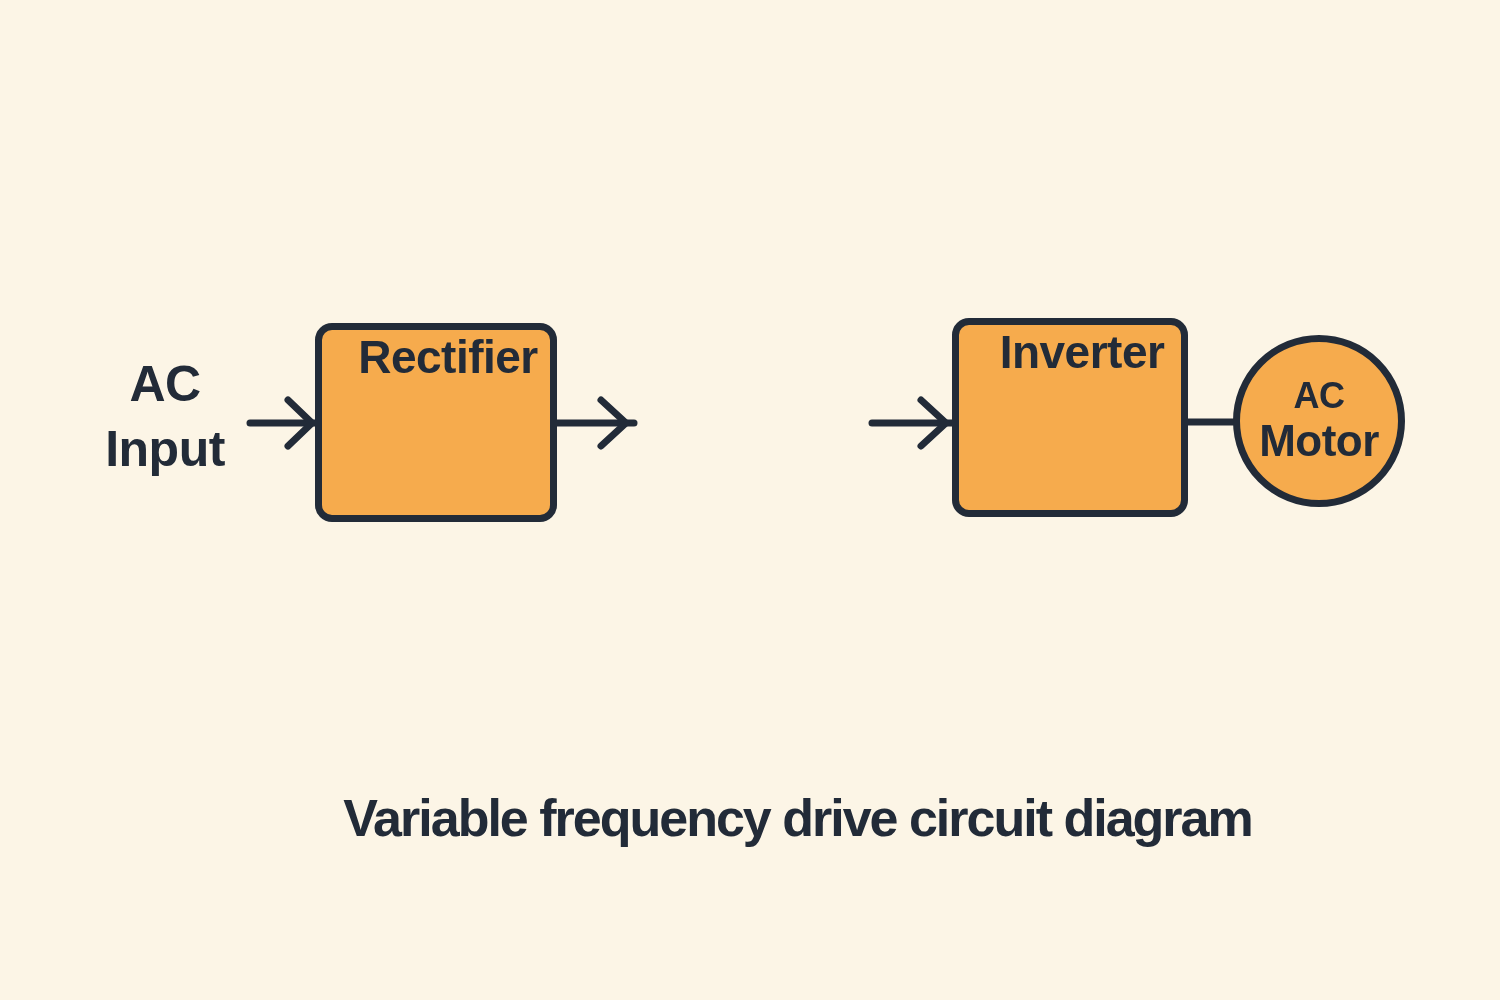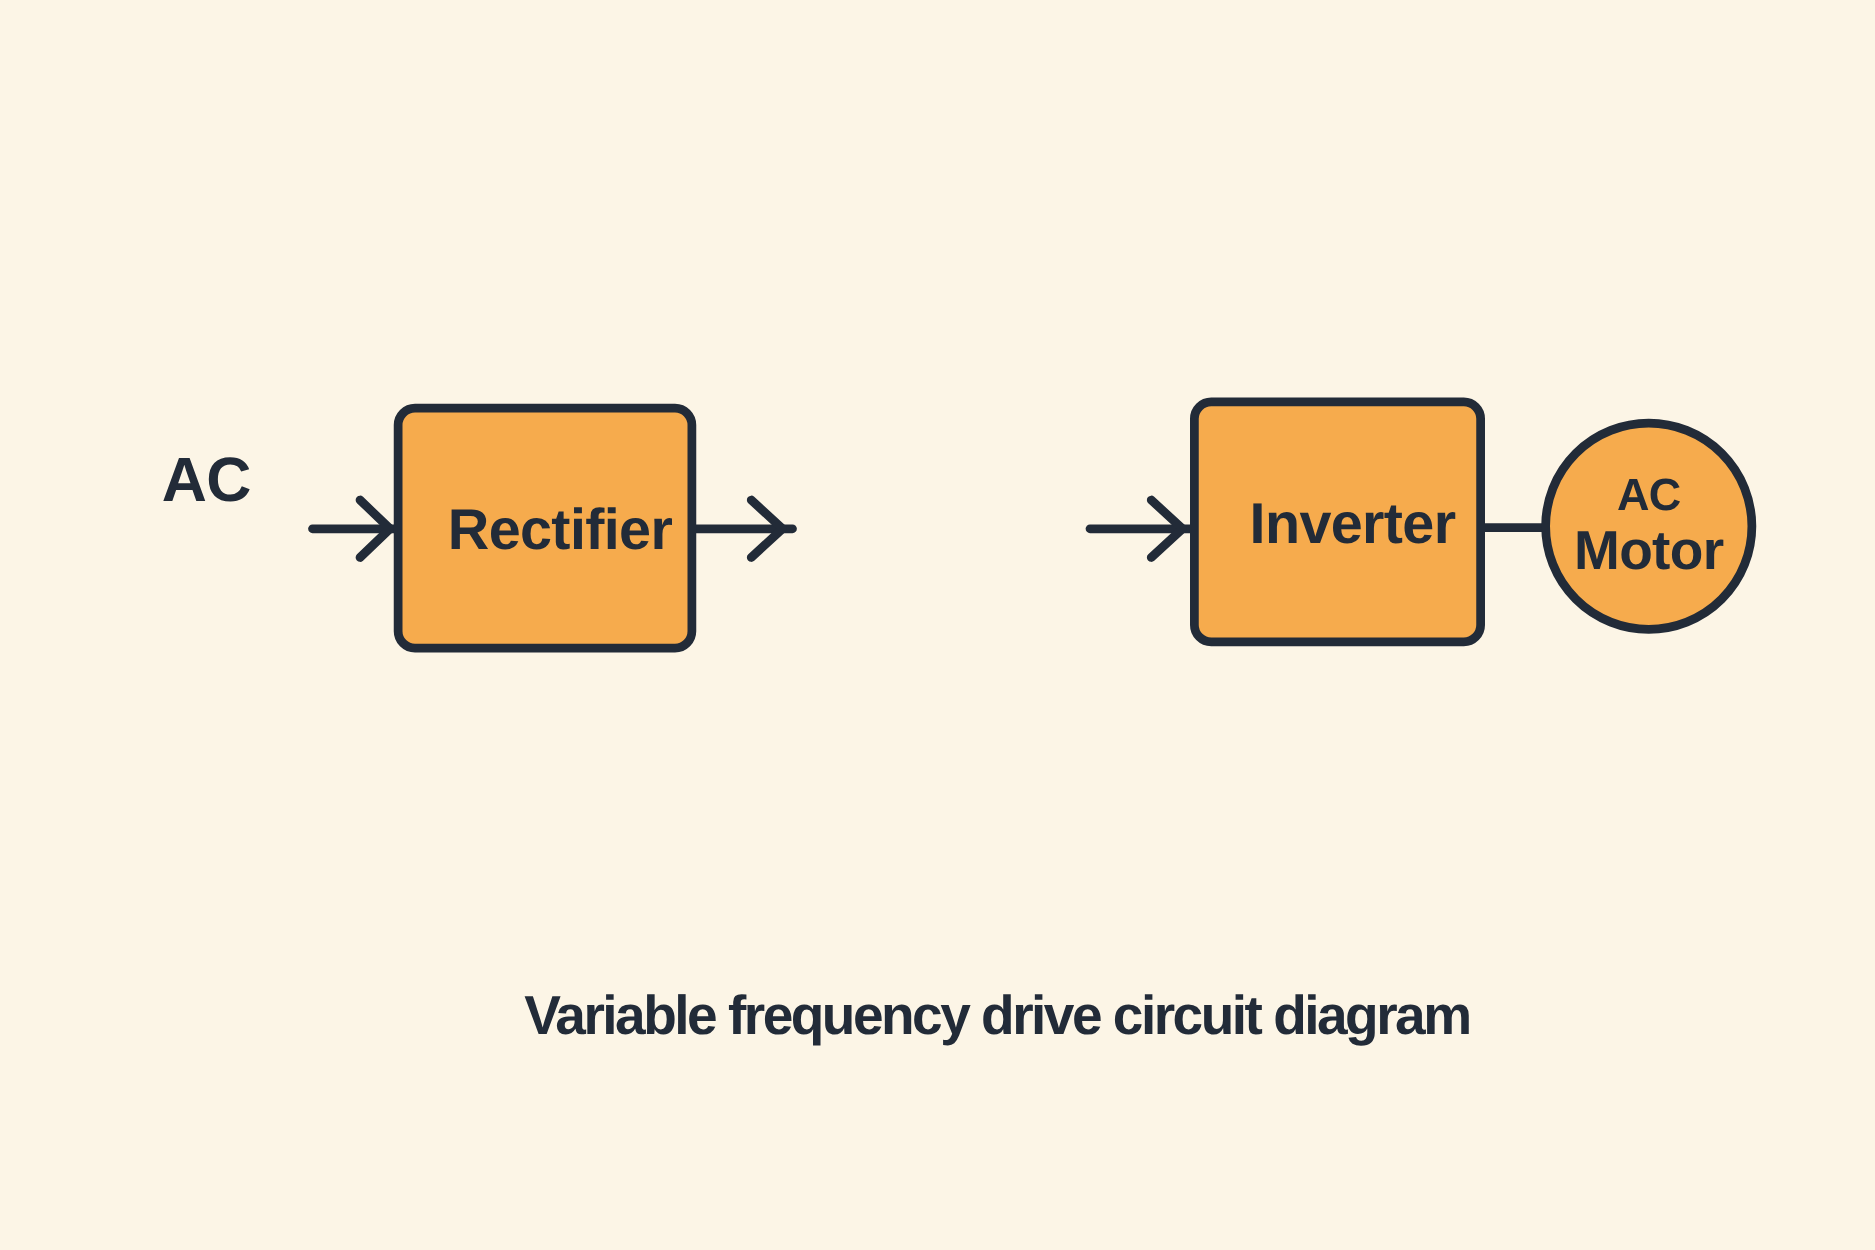--- a/index.html
+++ b/index.html
@@ -34,21 +34,20 @@
     color: var(--ink);
     letter-spacing: -0.5px;
   }
   .io-label span { display: block; }
   .block {
     position: absolute;
     background: var(--fill);
     border: 7px solid var(--ink);
     border-radius: 17px;
     display: flex;
-    align-items: center;
     justify-content: center;
     color: var(--ink);
     font-weight: 700;
     font-size: 46px;
     letter-spacing: -0.5px;
     padding-left: 24px;
   }
   .block-rectifier { left: 315px; top: 323px; width: 242px; height: 199px; }
   .block-dclink    { left: 630px; top: 323px; width: 246px; height: 200px; }
   .block-inverter  { left: 952px; top: 318px; width: 236px; height: 199px; }
@@ -69,21 +68,21 @@
     letter-spacing: -0.5px;
   }
   .motor .motor-line1 { font-size: 36px; }
   .motor .motor-line2 { font-size: 44px; }
   .diagram-title {
     position: absolute;
     left: 95px; top: 788px;
     width: 1405px;
     text-align: center;
     font-weight: 700;
-    font-size: 44px;
+    font-size: 52px;
     letter-spacing: -2px;
     color: var(--ink);
     white-space: nowrap;
   }
 </style>
 </head>
 <body>
 
 <div class="canvas">
 
@@ -94,20 +93,21 @@
       <line x1="554" y1="423" x2="634" y2="423"></line>
       <polyline points="601,400 626,423 601,446"></polyline>
       <line x1="872" y1="423" x2="956" y2="423"></line>
       <polyline points="921,400 946,423 921,446"></polyline>
       <line x1="1185" y1="422" x2="1240" y2="422"></line>
     </g>
   </svg>
 
   <div class="io-label">
     <span>AC</span>
+    <span>Input</span>
   </div>
 
   <div class="block block-rectifier">
     <span>Rectifier</span>
   </div>
 
 
   <div class="block block-inverter">
     <span>Inverter</span>
   </div>

